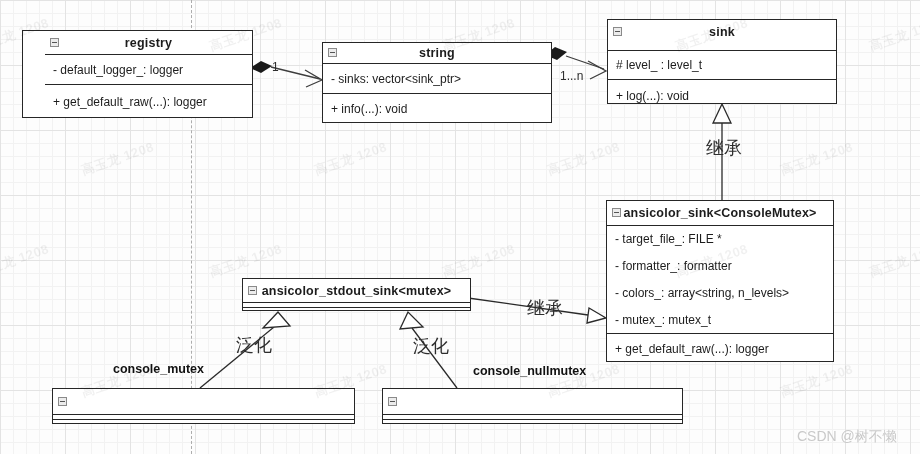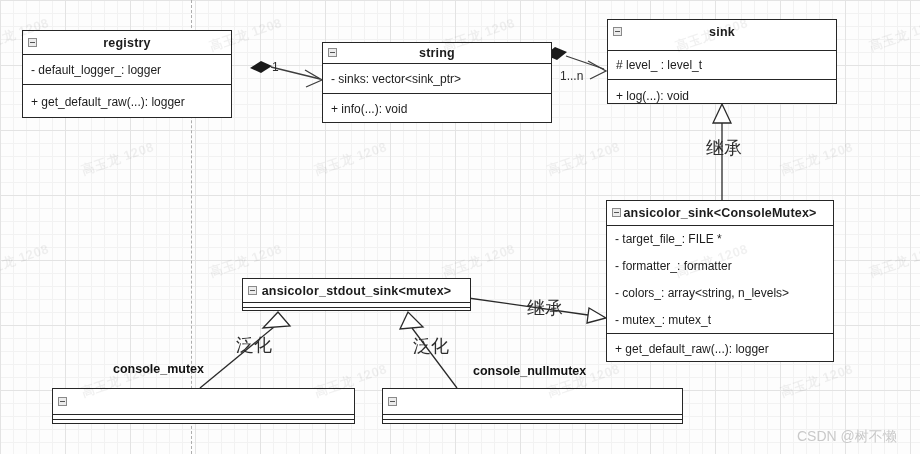--- a/index.html
+++ b/index.html
@@ -66,21 +66,21 @@
     <line x1="200" y1="388" x2="274" y2="327"></line>
     <polygon points="278,312 263,328 290,326" fill="#ffffff"></polygon>
   </g>
 
   <g stroke="#2a2a2a" stroke-width="1.3" fill="none">
     <line x1="457" y1="388" x2="412" y2="328"></line>
     <polygon points="408,312 400,329 423,327" fill="#ffffff"></polygon>
   </g>
 </svg>
 
-<div class="cls" style="left:22px;top:30px;width:210px;height:88px;">
+<div class="cls" style="left:22px;top:30px;width:231px;height:88px;padding-left:22px;">
   <div class="titlebar" style="height:23px;">
     <span class="collapse"></span>
     <span class="cname">registry</span>
   </div>
   <div class="comp" style="height:30px;">
     <div class="member">- default_logger_: logger</div>
   </div>
   <div class="comp" style="height:35px;">
     <div class="member">+ get_default_raw(...): logger</div>
   </div>

